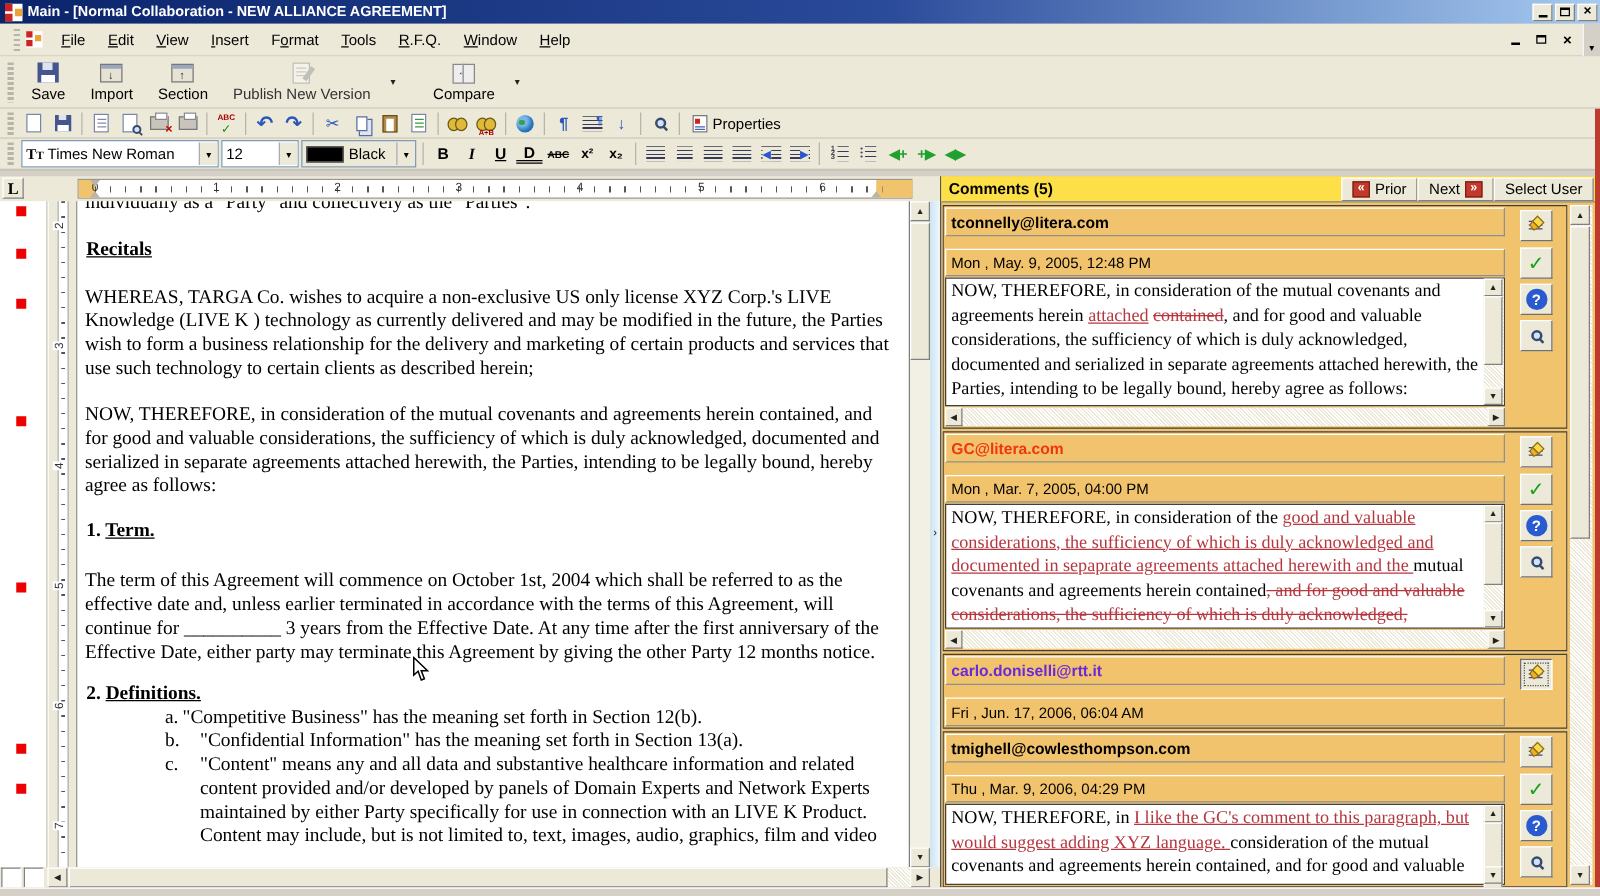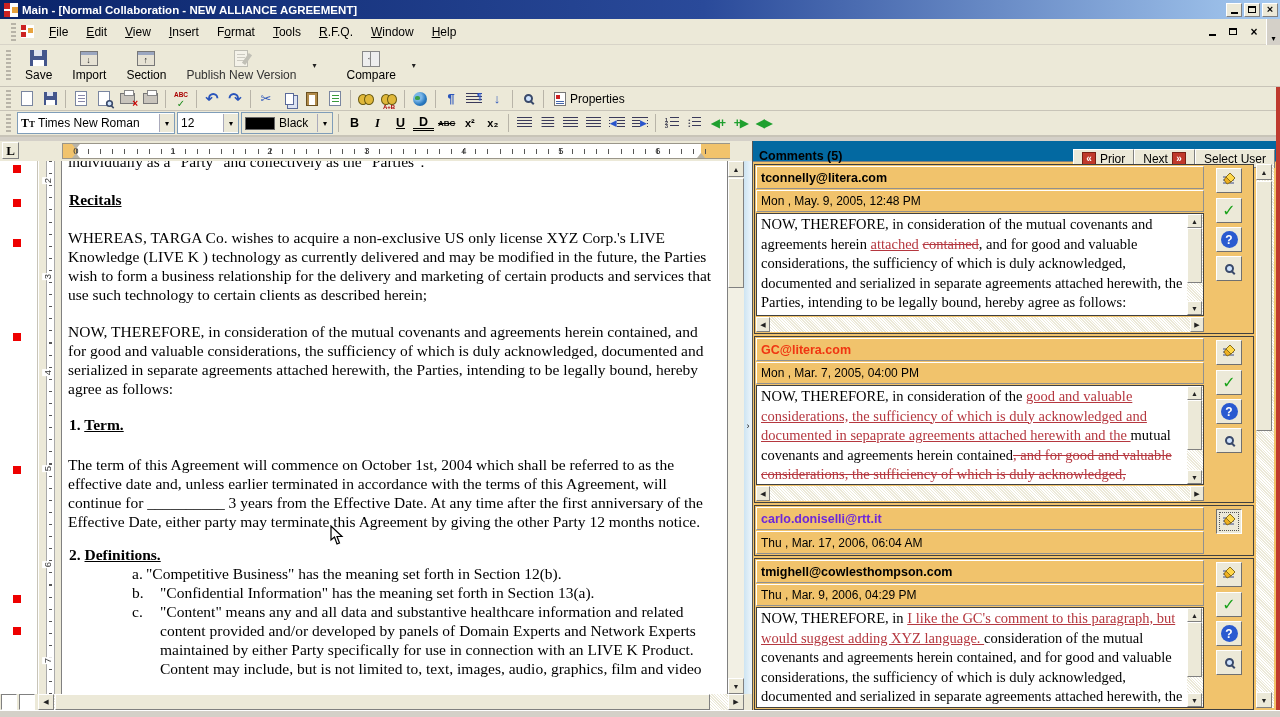--- a/index.html
+++ b/index.html
@@ -155,30 +155,30 @@
 .sb-thumb{position:absolute;background:#ece9d8;border:1px solid;border-color:#fff #808080 #808080 #fff}
 #doc-hscroll-row{position:absolute;left:0;top:553px;width:752px;height:16px;background:#ece9d8}
 .mini-cell{position:absolute;top:0;width:16px;height:16px;background:#fff;border:1px solid;border-color:#808080 #fff #fff #808080}
 #doc-hscroll{position:absolute;left:38px;top:0;width:706px;height:16px}
 
 
 #cursor{position:absolute;left:330px;top:384px;width:14px;height:20px;z-index:50}
 
 
 #comments{position:absolute;left:752px;top:0;width:524px;height:569px;background:#f1c36c;border-left:1px solid #555}
-#c-header{position:absolute;left:0;top:0;width:524px;height:21px;background:#0369a1;border-bottom:1px solid #808080;display:flex;padding:8px 2px}
+#c-header{position:absolute;left:0;top:0;width:524px;height:21px;background:#fde047;border-bottom:1px solid #808080;display:flex;align-items:center;padding:8px 2px}
 #c-title{font-weight:700;font-size:12.5px;padding-left:4px}
 #c-header .hbtns{margin-left:auto;display:flex;height:19px}
 .hbtn{display:flex;align-items:center;gap:4px;padding:0 8px;background:#ece9d8;border:1px solid;border-color:#fff #808080 #808080 #fff;font-size:12px}
 .nav-ic{width:14px;height:13px;background:#c0392b;color:#fff;font-weight:700;font-size:10px;display:flex;align-items:center;justify-content:center;border:1px solid #7a1f14;line-height:1}
 #c-list{position:absolute;left:1px;top:23px;width:500px;height:546px;display:flex;flex-direction:column;gap:2px;overflow:hidden}
 .c-block{display:flex;border:1px solid #404040;background:#f1c36c}
 .c-block.grow{flex:1;min-height:0}
 .c-main{flex:1;min-width:0;display:flex;flex-direction:column;padding:1px}
-.c-author{height:23px;background:#f1c36c;border:1px solid;border-color:#fff #909090 #909090 #fff;display:flex;align-items:center;padding:0 4px;font-weight:700;font-size:12.5px;margin-bottom:1px}
+.c-author{height:23px;background:#f1c36c;border:1px solid;border-color:#fff #909090 #909090 #fff;display:flex;align-items:center;padding:0 4px;font-weight:700;font-size:12.5px;margin-bottom:10px}
 .c-date{height:22px;background:#f1c36c;border:1px solid;border-color:#fff #909090 #909090 #fff;display:flex;align-items:center;padding:0 4px;font-size:12px}
 .c-bodywrap{position:relative;background:#fff;border:1px solid #404040;margin-top:1px}
 .c-body{position:absolute;left:2px;top:1px;right:18px;bottom:1px;overflow:hidden;font-family:"Liberation Serif","DejaVu Serif",serif;font-size:14.5px;line-height:19.5px;padding-left:2px}
 .c-vscroll{position:absolute;right:0;top:0;width:16px;bottom:0}
 .c-hscroll{position:relative;height:15px;margin-top:1px}
 .c-btncol{flex:0 0 48px;display:flex;flex-direction:column;align-items:center;padding-top:3px;gap:3px}
 .sq-btn{width:26px;height:25px;background:#ece9d8;border:1px solid;border-color:#fff #707070 #707070 #fff;display:flex;align-items:center;justify-content:center;position:relative}
 .sq-btn.pressed{border-color:#707070 #fff #fff #707070;outline:1px dotted #555;outline-offset:-4px}
 .body-btns{margin-top:2px;display:flex;flex-direction:column;gap:4px}
 .check-ic{color:#1aa21a;font-weight:700;font-size:16px}
@@ -607,21 +607,21 @@
                 </span>
             </span>
           </div>
         </div>
 
         <div class="c-block">
           <div class="c-main">
             <div class="c-author">
               <span style="color: #6d28d9;">carlo.doniselli@rtt.it</span>
             </div>
-            <div class="c-date" style="height:23px">Thu , Mar. 17, 2006, 06:04 AM</div>
+            <div class="c-date" style="height:23px">Fri , Jun. 17, 2006, 06:04 AM</div>
           </div>
           <div class="c-btncol">
             <span class="sq-btn pressed">
               <svg width="17" height="17">
                   <path d="M2 5h11M2 8h11M2 11h11" stroke="#3a4a8a" stroke-width="1" fill="none"></path>
                   <polygon points="9,1 14,6 10,10 5,5" fill="#ffd84a" stroke="#8a6d1a"></polygon>
                   <polygon points="5,5 10,10 6,12 3,8" fill="#f0b020" stroke="#8a6d1a"></polygon>
                 </svg>
             </span>
           </div>

